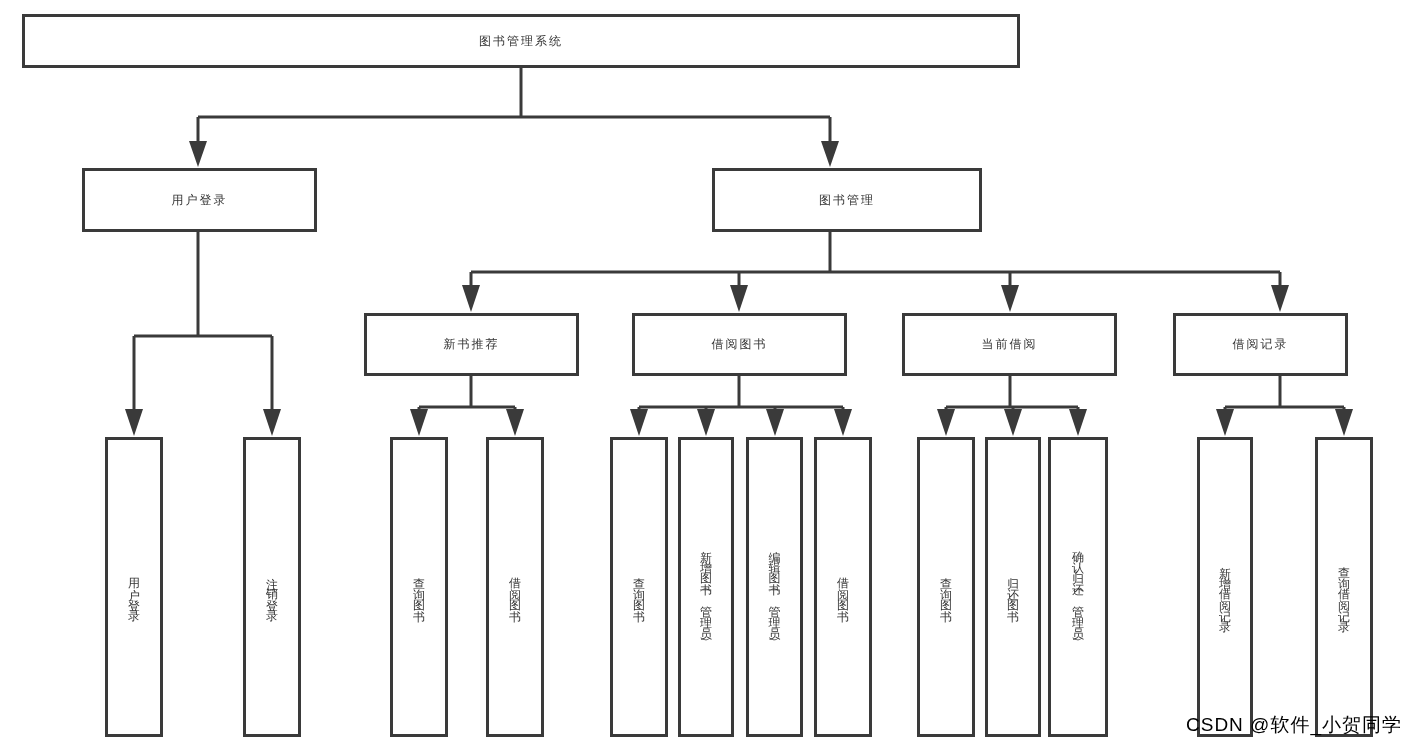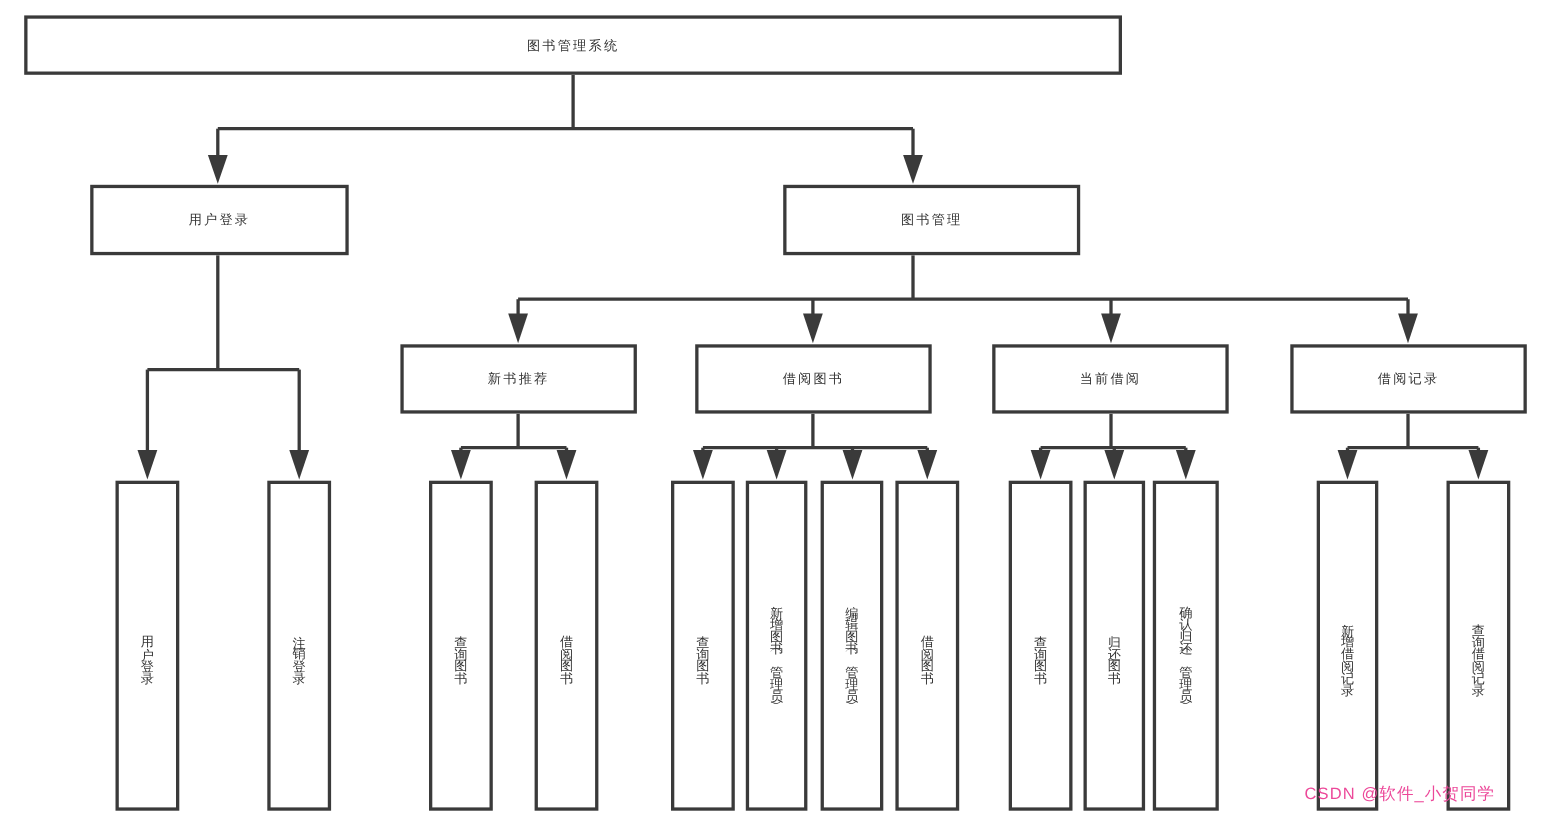--- a/index.html
+++ b/index.html
@@ -46,42 +46,42 @@
   .n-root  { left: 22px;  top: 14px;  width: 998px; height: 54px; }
   
   .n-l2    { top: 168px; height: 64px; }
   .n-user  { left: 82px;  width: 235px; }
   .n-mgmt  { left: 712px; width: 270px; }
   
   .n-l3    { top: 313px; height: 63px; }
   .n-newbook { left: 364px;  width: 215px; }
   .n-borrow  { left: 632px;  width: 215px; }
   .n-current { left: 902px;  width: 215px; }
-  .n-record  { left: 1173px; width: 215px; }
+  .n-record  { left: 1173px; width: 175px; }
   
   .leaf  { top: 437px; height: 300px; width: 58px; }
   .lf-1  { left: 105px; }
   .lf-2  { left: 243px; }
   .lf-3  { left: 390px; }
   .lf-4  { left: 486px; }
   .lf-5  { left: 610px; }
   .lf-6  { left: 678px; width: 56px; }
   .lf-7  { left: 746px; width: 57px; }
   .lf-8  { left: 814px; }
   .lf-9  { left: 917px; }
   .lf-10 { left: 985px; width: 56px; }
   .lf-11 { left: 1048px; width: 60px; }
   .lf-12 { left: 1197px; width: 56px; }
   .lf-13 { left: 1315px; }
   .watermark {
     position: absolute;
     left: 1186px;
     top: 712px;
-    font-size: 15px;
-    color: #ec4899;
+    font-size: 19px;
+    color: #000000;
     letter-spacing: 1px;
     z-index: 3;
     white-space: nowrap;
   }
 </style>
 </head>
 <body>
 
 <div id="stage">
 

